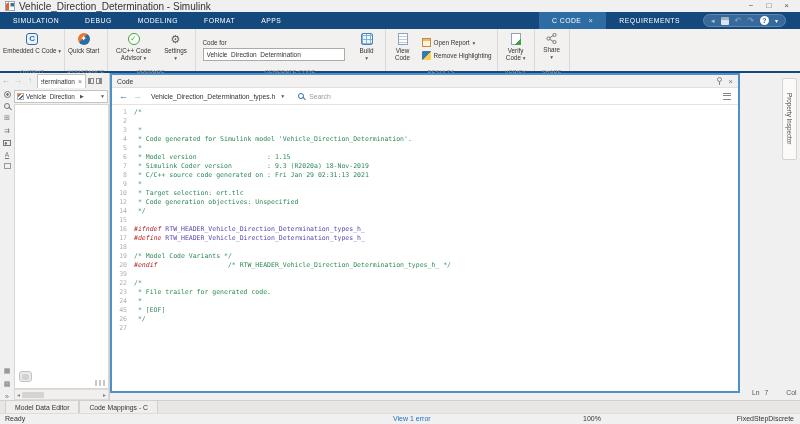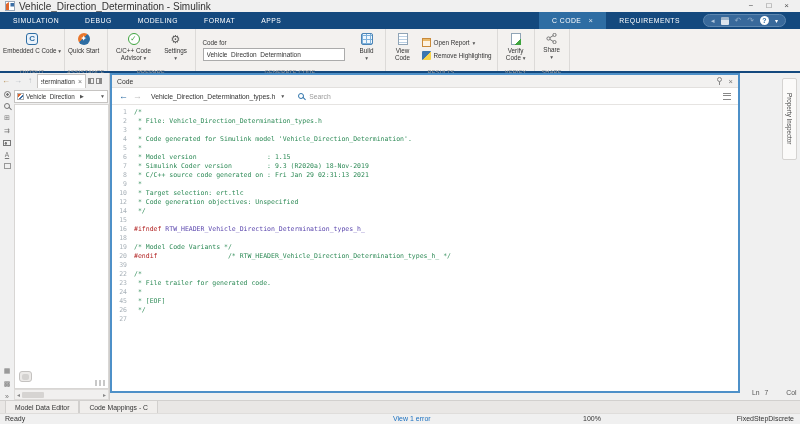--- a/index.html
+++ b/index.html
@@ -133,21 +133,21 @@
             font-family:"Liberation Sans", sans-serif; background:transparent; }
   .cp-search::placeholder { color:#9B9B9B; }
   .cp-toolbar .sp { flex:1; }
   .menu-icon { width:8px; height:7px; border-top:1.2px solid #888; border-bottom:1.2px solid #888;
             background:linear-gradient(#888,#888) center/100% 1.2px no-repeat; }
   .cp-code { flex:1; overflow:hidden; font-family:"DejaVu Sans Mono", monospace; font-size:6.5px;
             line-height:9px; padding-top:3px; }
   .code-line { display:flex; white-space:pre; }
   .ln { width:15px; text-align:right; color:#A9B2B9; flex-shrink:0; }
   .lt { padding-left:7px; }
-  .tok-c { color:#2E8B57; } .tok-d { color:#B22222; } .tok-m { color:#5A46AD; } .tok-p { color:#444; }
+  .tok-c { color:#2E8B57; } .tok-d { color:#B22222;font-style:italic; } .tok-m { color:#5A46AD; } .tok-p { color:#444; }
 
   
   .right-gutter { flex:1; position:relative; background:#F0F0F0; }
   .pi-tab { position:absolute; top:5px; right:3px; width:15px; height:82px; background:#FBFAF9;
             border:1px solid #D5D3D1; border-radius:2px; display:flex; align-items:center; justify-content:center; }
   .pi-text { writing-mode:vertical-rl; font-size:6.3px; color:#444; white-space:nowrap; }
   .lncol { position:absolute; bottom:4px; left:12px; display:flex; gap:5px; font-size:6.8px; color:#555;
             white-space:nowrap; }
   .lncol .gap { width:8px; }
 
@@ -385,33 +385,34 @@
         <span class="cp-fwd">→</span>
         <span class="cp-file">Vehicle_Direction_Determination_types.h</span>
         <span class="cp-file-caret">▼</span>
         <span class="mag blue"></span>
         <input class="cp-search" type="text" placeholder="Search" style="">
         <span class="sp"></span>
         <span class="menu-icon"></span>
       </div>
       <div class="cp-code">
           <div class="code-line"><span class="ln">1</span><span class="lt"><span class="tok-c">/*</span></span></div>
-          <div class="code-line"><span class="ln">2</span><span class="lt"><span class="tok-c"> * File: Vehicle_Direction_Determination_types.h</span></span></div>
+          <div class="code-line"><span class="ln">2</span></div>
           <div class="code-line"><span class="ln">3</span><span class="lt"><span class="tok-c"> *</span></span></div>
           <div class="code-line"><span class="ln">4</span><span class="lt"><span class="tok-c"> * Code generated for Simulink model 'Vehicle_Direction_Determination'.</span></span></div>
           <div class="code-line"><span class="ln">5</span><span class="lt"><span class="tok-c"> *</span></span></div>
           <div class="code-line"><span class="ln">6</span><span class="lt"><span class="tok-c"> * Model version                  : 1.15</span></span></div>
           <div class="code-line"><span class="ln">7</span><span class="lt"><span class="tok-c"> * Simulink Coder version         : 9.3 (R2020a) 18-Nov-2019</span></span></div>
           <div class="code-line"><span class="ln">8</span><span class="lt"><span class="tok-c"> * C/C++ source code generated on : Fri Jan 29 02:31:13 2021</span></span></div>
           <div class="code-line"><span class="ln">9</span><span class="lt"><span class="tok-c"> *</span></span></div>
           <div class="code-line"><span class="ln">10</span><span class="lt"><span class="tok-c"> * Target selection: ert.tlc</span></span></div>
           <div class="code-line"><span class="ln">12</span><span class="lt"><span class="tok-c"> * Code generation objectives: Unspecified</span></span></div>
           <div class="code-line"><span class="ln">14</span><span class="lt"><span class="tok-c"> */</span></span></div>
           <div class="code-line"><span class="ln">15</span><span class="lt"></span></div>
           <div class="code-line"><span class="ln">16</span><span class="lt"><span class="tok-d">#ifndef </span><span class="tok-m">RTW_HEADER_Vehicle_Direction_Determination_types_h_</span></span></div>
+          <div class="code-line"><span class="ln">17</span><span class="lt"><span class="tok-d">#define </span><span class="tok-m">RTW_HEADER_Vehicle_Direction_Determination_types_h_</span></span></div>
           <div class="code-line"><span class="ln">18</span><span class="lt"></span></div>
           <div class="code-line"><span class="ln">19</span><span class="lt"><span class="tok-c">/* Model Code Variants */</span></span></div>
           <div class="code-line"><span class="ln">20</span><span class="lt"><span class="tok-d">#endif</span><span class="tok-p">                  </span><span class="tok-c">/* RTW_HEADER_Vehicle_Direction_Determination_types_h_ */</span></span></div>
           <div class="code-line"><span class="ln">39</span><span class="lt"></span></div>
           <div class="code-line"><span class="ln">22</span><span class="lt"><span class="tok-c">/*</span></span></div>
           <div class="code-line"><span class="ln">23</span><span class="lt"><span class="tok-c"> * File trailer for generated code.</span></span></div>
           <div class="code-line"><span class="ln">24</span><span class="lt"><span class="tok-c"> *</span></span></div>
           <div class="code-line"><span class="ln">45</span><span class="lt"><span class="tok-c"> * [EOF]</span></span></div>
           <div class="code-line"><span class="ln">26</span><span class="lt"><span class="tok-c"> */</span></span></div>
           <div class="code-line"><span class="ln">27</span><span class="lt"></span></div>

